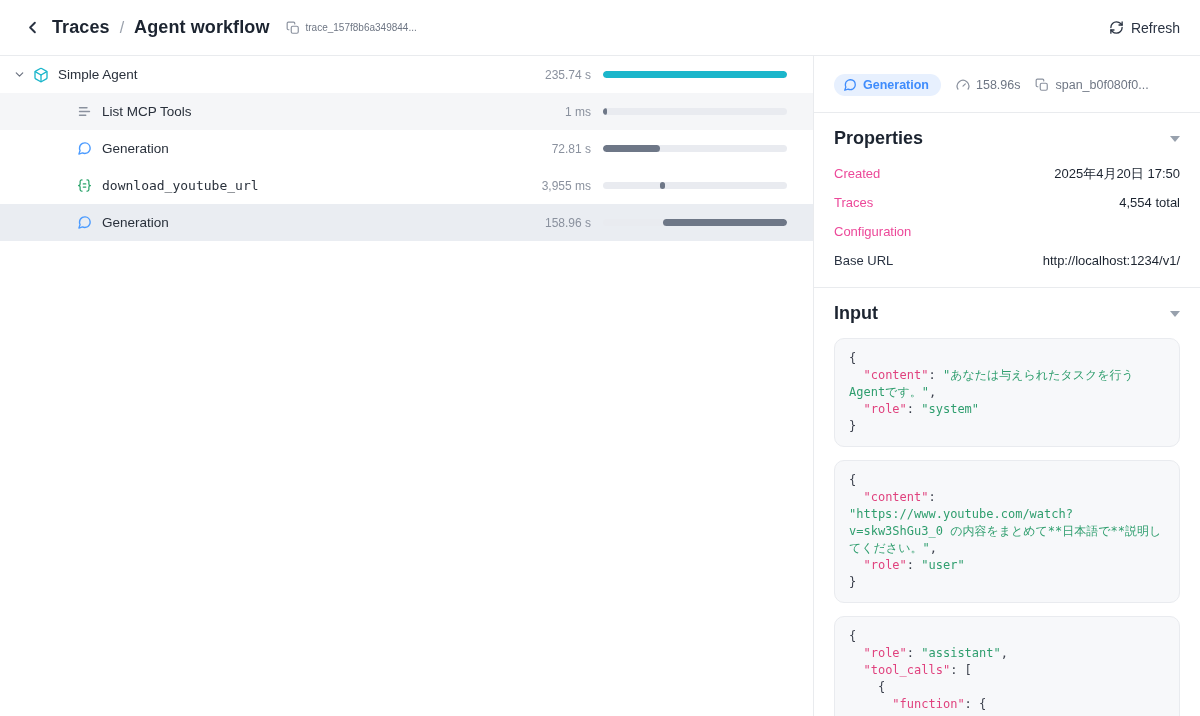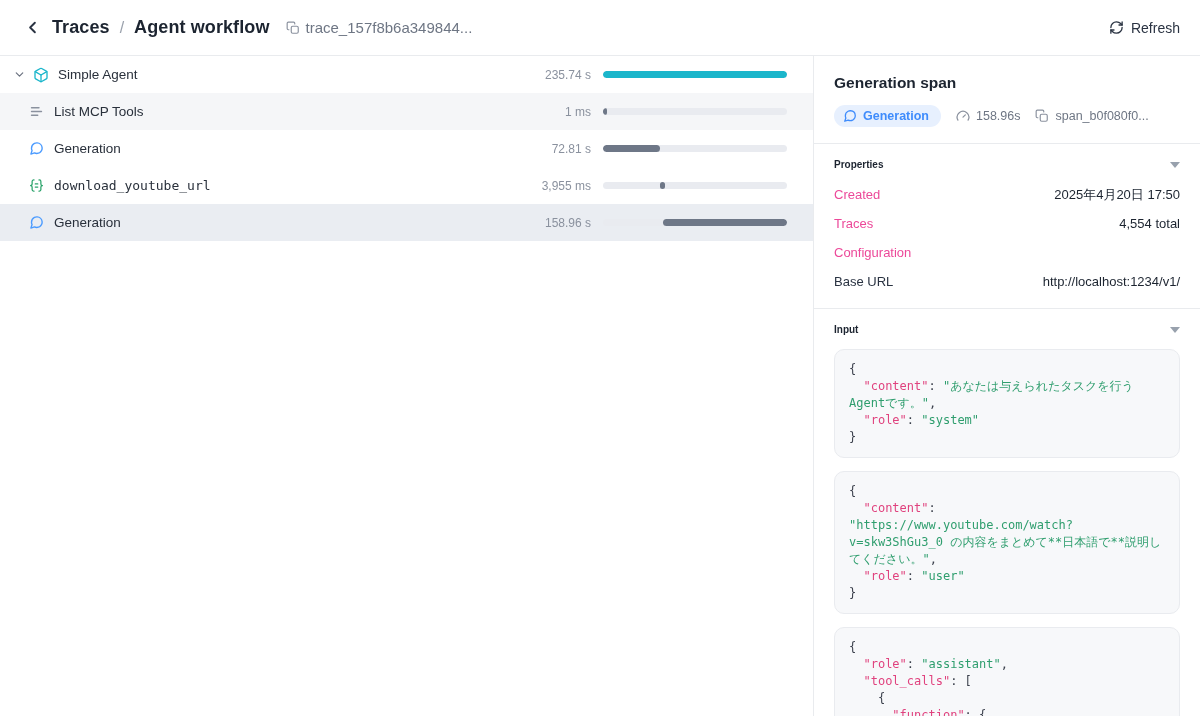--- a/index.html
+++ b/index.html
@@ -27,21 +27,21 @@
     width: 24px; height: 24px; margin-right: 8px;
     color: #2a3342; cursor: pointer; background: none; border: none;
   }
   .crumb-root, .crumb-current {
     font-size: 18px; font-weight: 700; color: #1c2430; letter-spacing: .1px;
   }
   .crumb-root { cursor: pointer; }
   .crumb-sep { font-size: 16px; color: #9aa1ac; margin: 0 10px; font-weight: 400; }
   .trace-chip {
     display: flex; align-items: center; gap: 6px;
-    margin-left: 16px; color: #6e7684; font-size: 15px; cursor: pointer;
+    margin-left: 16px; color: #6e7684; font-size: 10px; cursor: pointer;
   }
   .trace-chip svg { color: #8a919e; }
   .topbar-spacer { flex: 1; }
   .refresh-btn {
     display: flex; align-items: center; gap: 7px;
     font-size: 14px; color: #2a3342; background: none; border: none; cursor: pointer;
     font-family: inherit;
   }
 
   
@@ -52,21 +52,21 @@
   .tree-row {
     display: flex; align-items: center;
     height: 37px; cursor: pointer;
   }
   .tree-row.bg-gray { background: #f5f6f8; }
   .tree-row.selected { background: #eaedf2; }
   .tree-row .caret {
     width: 18px; height: 18px; margin-left: 10px; margin-right: 4px;
     display: flex; align-items: center; justify-content: center; color: #6b7280;
   }
-  .tree-row.child { padding-left: 28px; }
+  .tree-row.child { padding-left: 76px; }
   .row-icon { width: 17px; height: 17px; display: flex; align-items: center; justify-content: center; margin-right: 9px; flex: none; }
   .row-label { font-size: 13.5px; color: #29303b; white-space: nowrap; }
   .row-label.mono { font-family: "DejaVu Sans Mono", "Liberation Mono", monospace; font-size: 13px; }
   .row-spacer { flex: 1; }
   .row-duration {
     width: 90px; text-align: right; font-size: 12px; color: #8a919e;
     margin-right: 12px; flex: none; white-space: nowrap;
   }
   .row-bar {
     position: relative; width: 184px; height: 7px; border-radius: 4px;
@@ -86,21 +86,21 @@
   .gen-badge .label { color: #3f8cfc; font-size: 12.5px; font-weight: 700; }
   .meta-item { display: flex; align-items: center; gap: 6px; color: #6e7684; font-size: 12.5px; }
   .meta-item svg { color: #8a919e; }
   .meta-item.copyable { cursor: pointer; }
 
   .section { border-top: 1px solid #e9ebee; padding: 0 20px; }
   .section-head {
     display: flex; align-items: center; justify-content: space-between;
     padding: 15px 0 10px 0; cursor: pointer;
   }
-  .section-title { font-size: 10px; font-weight: 700; color: #1c2430; }
+  .section-title { font-size: 18px; font-weight: 700; color: #1c2430; }
 
   .prop-list { padding-bottom: 12px; }
   .prop-row { display: flex; align-items: center; justify-content: space-between; height: 29px; }
   .prop-label { font-size: 13px; color: #ec4899; }
   .prop-label.strong { color: #2a3342; }
   .prop-value { font-size: 13px; color: #1c2430; text-align: right; }
 
   .code-block {
     background: #f7f8fa; border: 1px solid #e9ebef; border-radius: 10px;
     padding: 11px 14px; margin: 4px 0 13px 0;
@@ -236,21 +236,20 @@
         <span class="row-bar">
             <span class="fill" style="left: 32.6%; width: 67.4%; background: rgb(110, 119, 135);"></span>
           </span>
       </div>
 
     </div>
 
     <div class="detail-panel">
 
       <div class="detail-head">
-        <div class="detail-title">Generation span</div>
         <div class="detail-meta">
           <span class="gen-badge">
             <span style="display:flex;color:#3f8cfc">
               <svg width="14" height="14" viewBox="0 0 24 24" fill="none" stroke="currentColor" stroke-width="2.2" stroke-linecap="round" stroke-linejoin="round">
                   <path d="M21 11.5a8.38 8.38 0 0 1-.9 3.8 8.5 8.5 0 0 1-7.6 4.7 8.38 8.38 0 0 1-3.8-.9L3 21l1.9-5.7a8.38 8.38 0 0 1-.9-3.8 8.5 8.5 0 0 1 4.7-7.6 8.38 8.38 0 0 1 3.8-.9h.5a8.48 8.48 0 0 1 8 8v.5z"></path>
                 </svg>
             </span>
             <span class="label">Generation</span>
           </span>
           <span class="meta-item">

